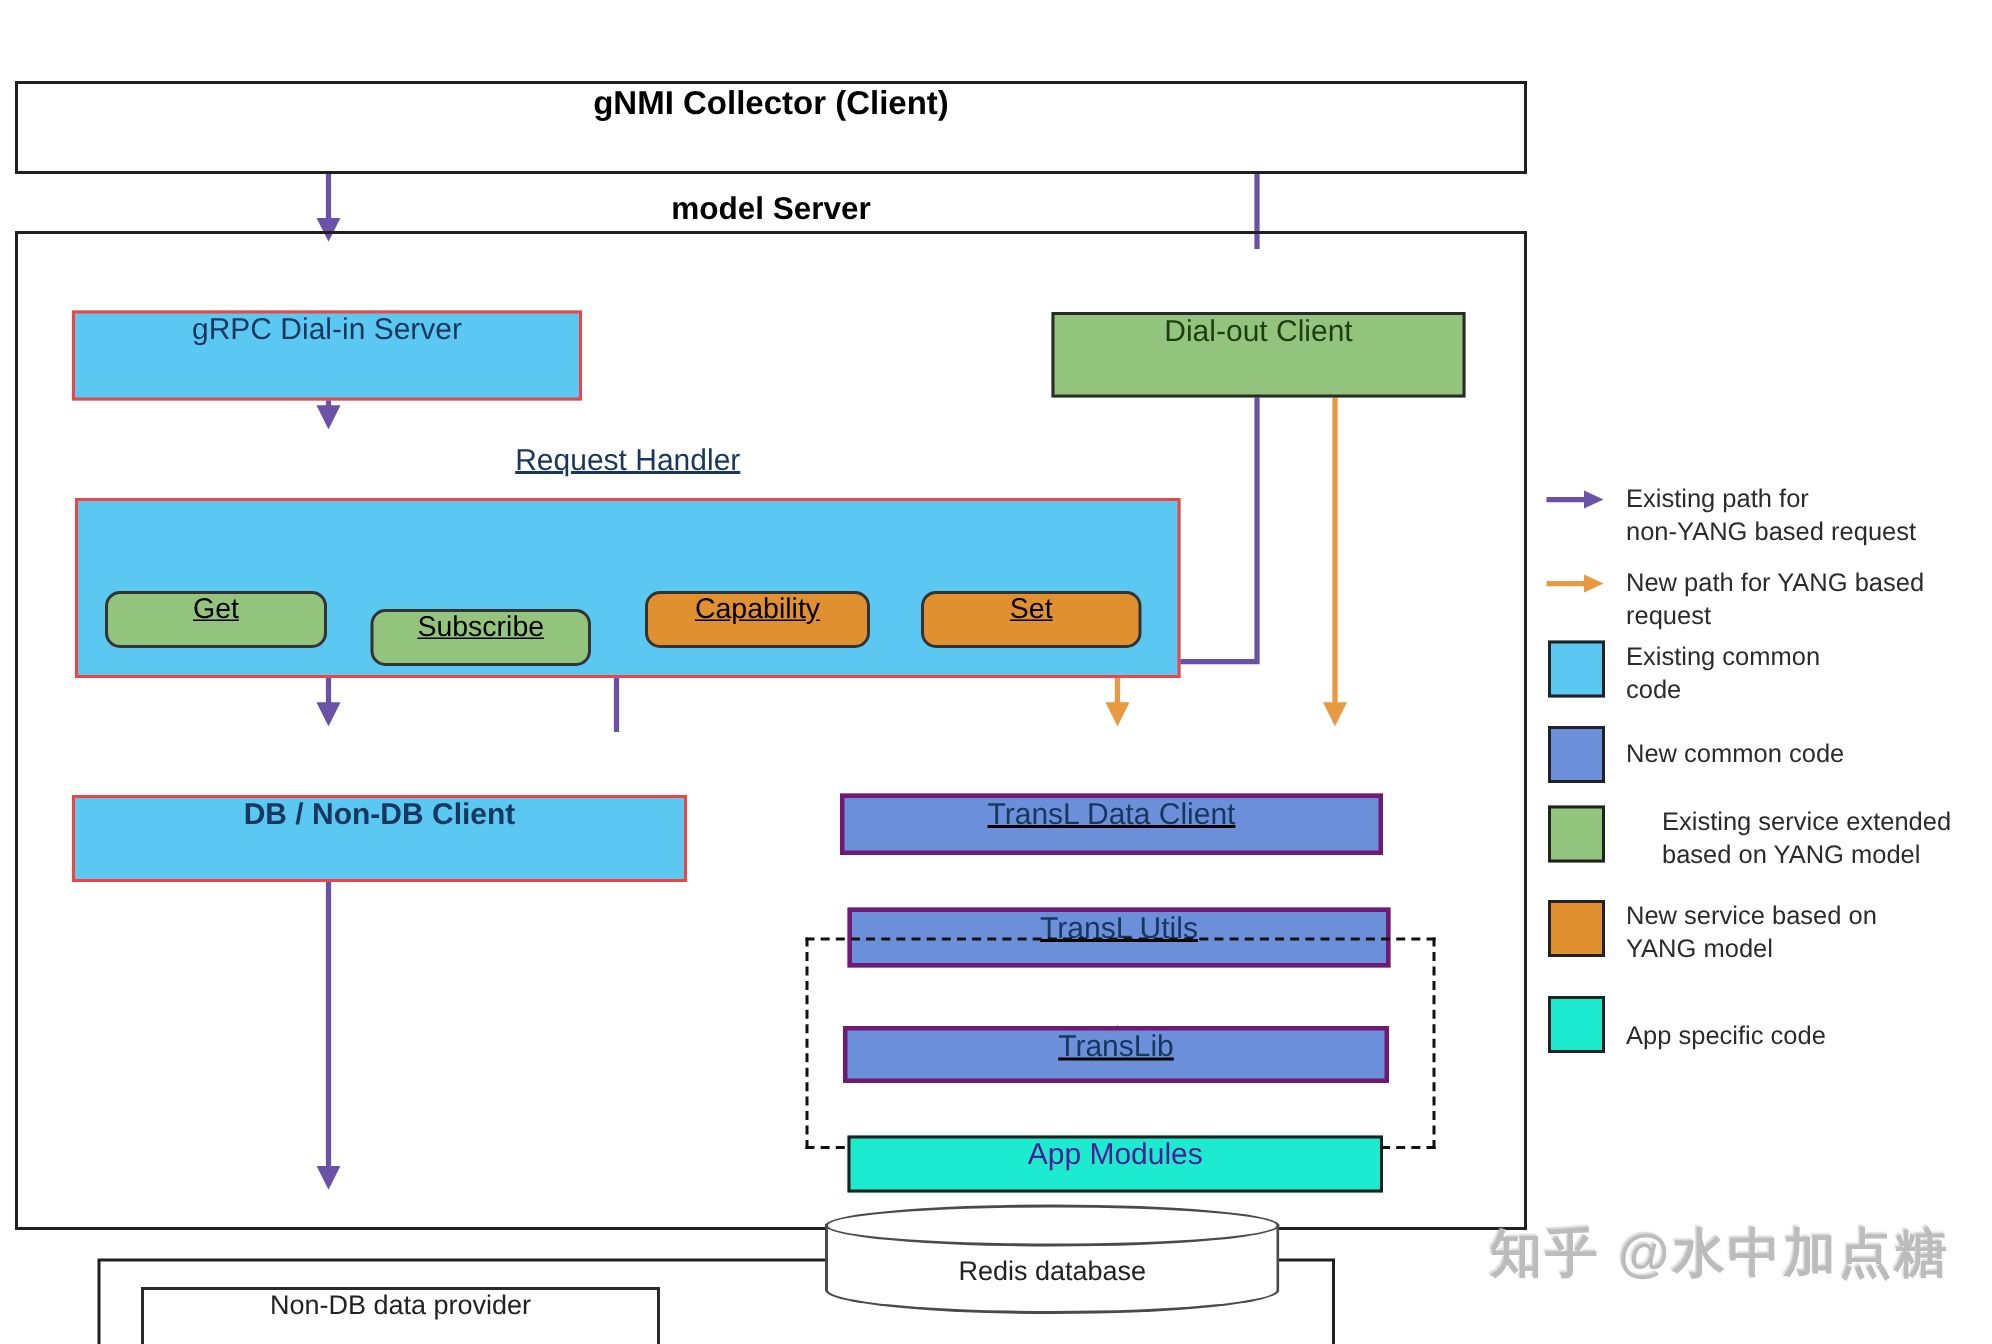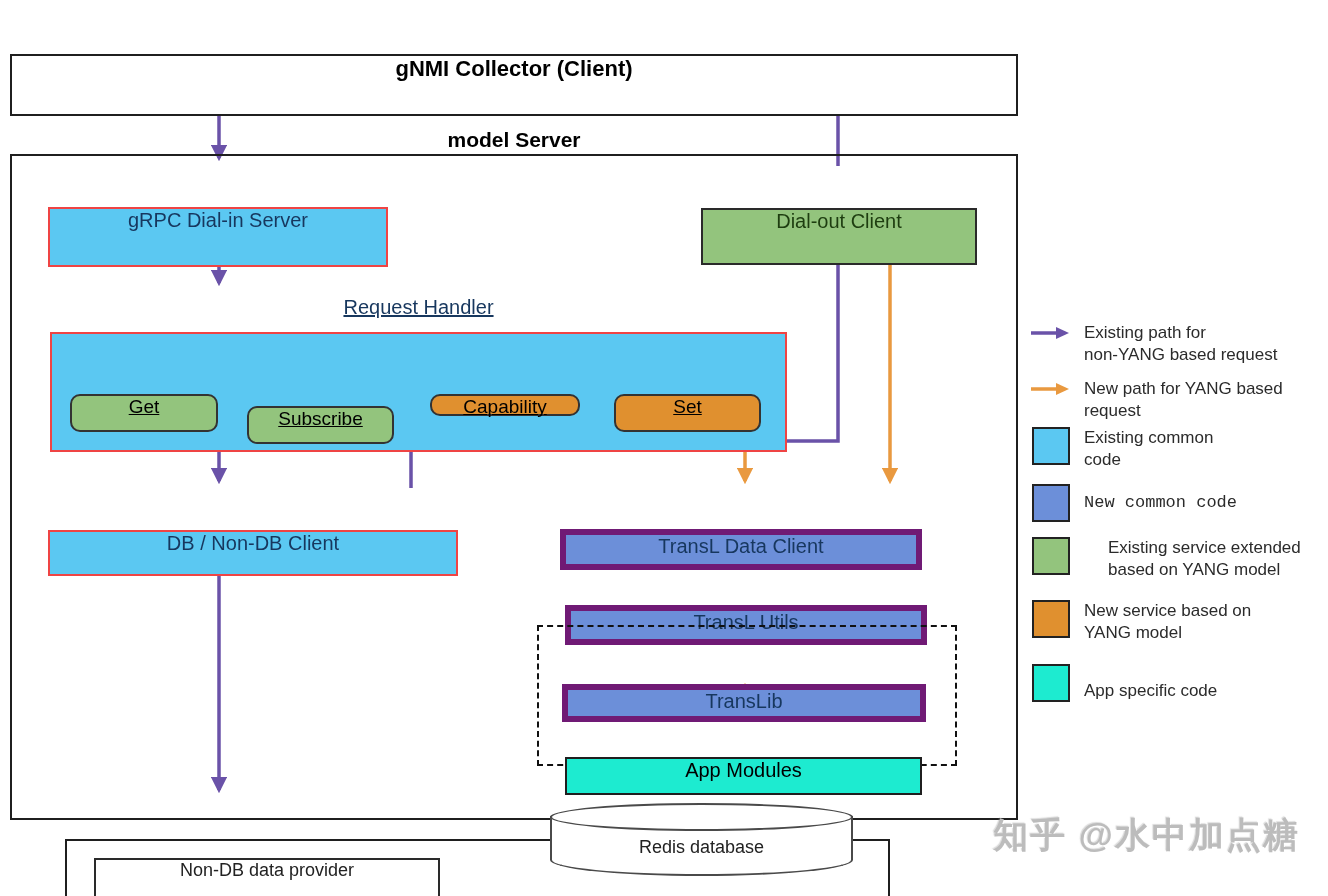--- a/index.html
+++ b/index.html
@@ -1,21 +1,21 @@
 <!DOCTYPE html>
 <html style="--light-blue: #5BC8F2; --blue: #6C8FD9; --green: #93C47D; --orange: #E0902F; --cyan: #1DEBD0; --purple-arrow: #6A52A8; --orange-arrow: #E9993F;"><head>
 <meta charset="utf-8">
 <style>
   html,body{margin:0;padding:0;background:#ffffff;}
   body{font-family:"Liberation Sans", sans-serif;}
   .canvas{position:relative;width:1328px;height:896px;background:#fff;overflow:hidden;}
   .box{position:absolute;box-sizing:border-box;display:flex;align-items:flex-start;justify-content:center;margin-top:42px;}
   .outline{border:2px solid #1f1f1f;background:#fff;}
   .fill-lightblue{background:var(--light-blue);border:2px solid #ef4444;}
-  .fill-blue{background:var(--blue);border:6px solid #701a75;}
+  .fill-blue{background:var(--blue);border:3px solid #701a75;text-decoration:underline;}
   .fill-green{background:var(--green);border:2px solid #2a2a2a;}
   .fill-orange{background:var(--orange);border:2px solid #2a2a2a;}
   .fill-cyan{background:var(--cyan);border:2px solid #1f1f1f;}
   .node-label{color:#17375E;font-size:20px;}
   .big-title{font-weight:bold;font-size:22px;color:#000;}
   .server-title{position:absolute;left:10px;top:128px;width:1008px;text-align:center;font-weight:bold;font-size:21px;color:#000;}
   .rh-title{position:absolute;left:50px;top:296px;width:737px;text-align:center;font-size:20px;color:#17375E;text-decoration:underline;}
   .pill{border-radius:10px;font-size:19px;color:#000000;text-decoration:underline;}
   .pill.fill-green{border:2px solid #333;}
   .pill.fill-orange{border:2px solid #333;}
@@ -100,47 +100,47 @@
 
   <div class="box fill-lightblue" style="left:50px;top:290px;width:737px;height:120px;"></div>
   <div class="rh-title">Request Handler</div>
 
   <div class="box pill fill-green" style="left:70px;top:352px;width:148px;height:38px;">
     <span>Get</span>
   </div>
   <div class="box pill fill-green" style="left:247px;top:364px;width:147px;height:38px;">
     <span>Subscribe</span>
   </div>
-  <div class="box pill fill-orange" style="left:430px;top:352px;width:150px;height:22px;">
+  <div class="box pill fill-orange" style="left:430px;top:352px;width:150px;height:38px;">
     <span>Capability</span>
   </div>
   <div class="box pill fill-orange" style="left:614px;top:352px;width:147px;height:38px;">
     <span>Set</span>
   </div>
 
-  <div class="box fill-lightblue" style="left:48px;top:488px;width:410px;height:46px;">
+  <div class="box fill-lightblue" style="left:48px;top:488px;width:410px;height:58px;font-weight:bold;">
     <span class="node-label">DB / Non-DB Client</span>
   </div>
 
   <div class="box fill-blue" style="left:560px;top:487px;width:362px;height:41px;">
     <span class="node-label">TransL Data Client</span>
   </div>
 
   <div class="box fill-blue" style="left:565px;top:563px;width:362px;height:40px;">
     <span class="node-label">TransL Utils</span>
   </div>
 
   <div class="dashed-box" style="left:537px;top:625px;width:416px;height:137px;"></div>
 
   <div class="box fill-blue" style="left:562px;top:642px;width:364px;height:38px;">
     <span class="node-label">TransLib</span>
   </div>
 
   <div class="box fill-cyan" style="left:565px;top:715px;width:357px;height:38px;">
-    <span class="node-label" style="color:#000000;">App Modules</span>
+    <span class="node-label" style="color:#4c1d95;">App Modules</span>
   </div>
 
   <div class="box outline" style="left:65px;top:797px;width:825px;height:83px;"></div>
 
   <div class="box" style="left:94px;top:816px;width:346px;height:49px;background:#fff;border:2px solid #2a2a2a;">
     <span class="small-label">Non-DB data provider</span>
   </div>
 
   <div class="cylinder" style="left:550px;top:803px;width:303px;height:73px;">
     <div class="cyl-body"></div>
@@ -165,21 +165,21 @@
     <div class="legend-text">New path for YANG based
 request</div>
   </div>
 
   <div class="legend-row" style="left:1032px;top:427px;">
     <div class="legend-swatch sw-lightblue"></div>
     <div class="legend-text">Existing common
 code</div>
   </div>
 
-  <div class="legend-row" style="left:1032px;top:484px;font-family:Liberation Mono, monospace;">
+  <div class="legend-row" style="left:1032px;top:484px;">
     <div class="legend-swatch sw-blue"></div>
     <div class="legend-text" style="margin-top:8px;">New common code</div>
   </div>
 
   <div class="legend-row" style="left:1032px;top:537px;gap:24px;">
     <div class="legend-swatch sw-green"></div>
     <div class="legend-text">Existing service extended
 based on YANG model</div>
   </div>
 

